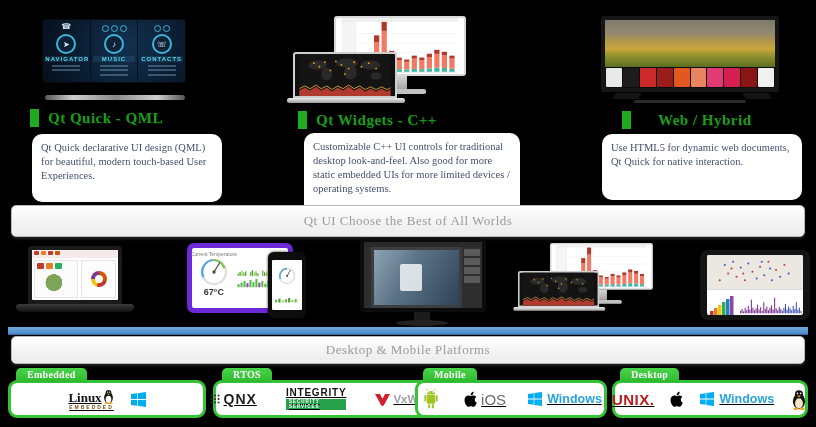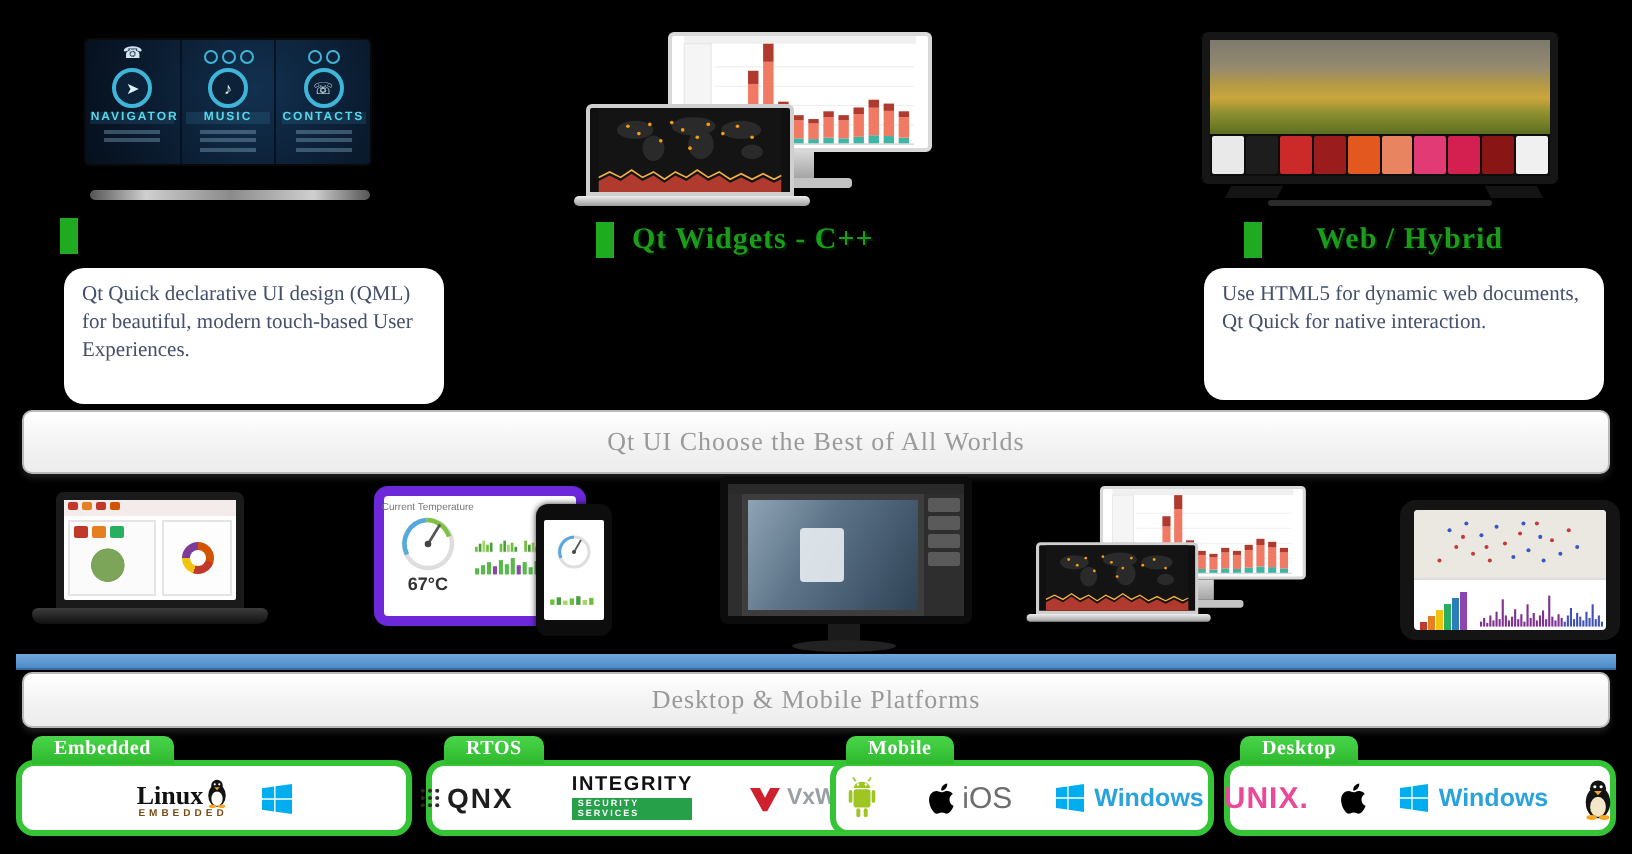--- a/index.html
+++ b/index.html
@@ -119,34 +119,34 @@
   .tab2-map svg,.tab2-bottom svg{display:block;width:100%;height:100%;}
   .tab2-bottom{flex:1;display:flex;border-top:1px solid #ddd;}
   .tab2-tri{width:30px;padding:1px;}
   .tab2-hist{flex:1;padding:1px;}
 
   
   .pbox{position:absolute;top:368px;height:52px;}
   .ptab{position:absolute;top:0;z-index:2;background:linear-gradient(#49d549,#2eb82e);color:#fff;
         font-weight:bold;font-size:10px;padding:1px 11px 2px;border-radius:5px 5px 0 0;letter-spacing:.3px;}
   .pinner{position:absolute;top:12px;left:0;right:0;height:38px;background:#fff;border:3px solid #35c435;
-          border-radius:9px;box-sizing:border-box;display:flex;align-items:center;justify-content:center;}
+          border-radius:9px;box-sizing:border-box;display:flex;align-items:center;justify-content:center;text-decoration:underline;}
   .logo{display:flex;align-items:center;font-family:"Liberation Sans",sans-serif;}
   .lin-col{display:flex;flex-direction:column;align-items:center;line-height:1;}
   .lin-row{display:flex;align-items:flex-end;}
   .lin-word{font-family:"Liberation Serif",serif;font-weight:bold;font-size:13px;color:#111;}
   .lin-sub{font-size:5px;letter-spacing:2px;color:#7a4a12;font-weight:bold;margin-top:1px;}
   .win-text{color:#2aa3dc;font-size:12.5px;font-weight:bold;margin-left:5px;white-space:nowrap;}
   .qnx-text{font-weight:900;font-size:14px;color:#1d1d1d;letter-spacing:1px;margin-left:3px;}
   .integ-col{display:flex;flex-direction:column;align-items:center;line-height:1;justify-content:space-between;}
   .integ-top{font-weight:900;font-size:10px;letter-spacing:.8px;color:#111;}
   .integ-bar{background:#27a04a;color:#fff;font-size:4.5px;letter-spacing:1px;padding:1px 3px;margin-top:1px;font-weight:bold;}
   .vx-text{color:#9aa0a6;font-weight:bold;font-size:11.5px;margin-left:3px;}
   .ios-text{color:#6e6e6e;font-size:15px;font-weight:300;margin-left:3px;}
-  .unix-text{font-weight:900;font-size:15px;color:#ec4899;letter-spacing:.5px;}
+  .unix-text{font-weight:900;font-size:15px;color:#b91c1c;letter-spacing:.5px;}
 
   svg{overflow:visible;}
 </style>
 </head>
 <body>
 
 <div class="stage">
 
   <div class="abs car">
     <div class="car-col">
@@ -177,20 +177,21 @@
       <div class="car-head">CONTACTS</div>
       <div class="car-line"></div>
         <div class="car-line"></div>
         <div class="car-line"></div>
     </div>
   </div>
   <div class="abs car-base"></div>
 
   <div class="sec-label" style="left:30px;top:108px;">
     <span class="bullet"></span>
+    <span class="sec-title">Qt Quick - QML</span>
   </div>
   <div class="desc" style="left:32px;top:134px;width:172px;height:54px;">Qt Quick declarative UI design (QML) for beautiful, modern touch-based User Experiences.</div>
 
   <div class="combo" style="left:293px;top:16px;">
     <div class="cmonitor">
       <svg viewBox="0 0 120 58">
           <rect x="0" y="0" width="120" height="4" fill="#f0f0f0"></rect>
           <rect x="0" y="4" width="14" height="52" fill="#f5f5f5" stroke="#e3e3e3" stroke-width="0.5"></rect>
           <line x1="16" y1="16" x2="119" y2="16" stroke="#ededed" stroke-width="0.6"></line>
           <line x1="16" y1="26" x2="119" y2="26" stroke="#ededed" stroke-width="0.6"></line>
@@ -265,20 +266,21 @@
           <path d="M0 38 L6 35 12 38 18 34 24 38 30 35 36 39 42 35 48 38 54 34 60 38 66 35 72 39 78 36 84 39 90 36 96 39 100 37" fill="none" stroke="#f5b041" stroke-width="0.9"></path>
         </svg>
     </div>
     <div class="lbase"></div>
   </div>
 
   <div class="sec-label" style="left:298px;top:110px;">
     <span class="bullet"></span>
     <span class="sec-title">Qt Widgets - C++</span>
   </div>
+  <div class="desc" style="left:304px;top:133px;width:198px;height:70px;">Customizable C++ UI controls for traditional desktop look-and-feel. Also good for more static embedded UIs for more limited devices / operating systems.</div>
 
   <div class="abs tv">
     <div class="tv-scene"></div>
     <div class="tv-tiles">
       <span class="tv-tile" style="background:#e9e9e9;"></span>
         <span class="tv-tile" style="background:#1d1d1d;"></span>
       <span class="tv-tile" style="background:#cc2a2a;"></span>
         <span class="tv-tile" style="background:#9a1c1c;"></span>
       <span class="tv-tile" style="background:#e2581f;"></span>
         <span class="tv-tile" style="background:#e88560;"></span>

